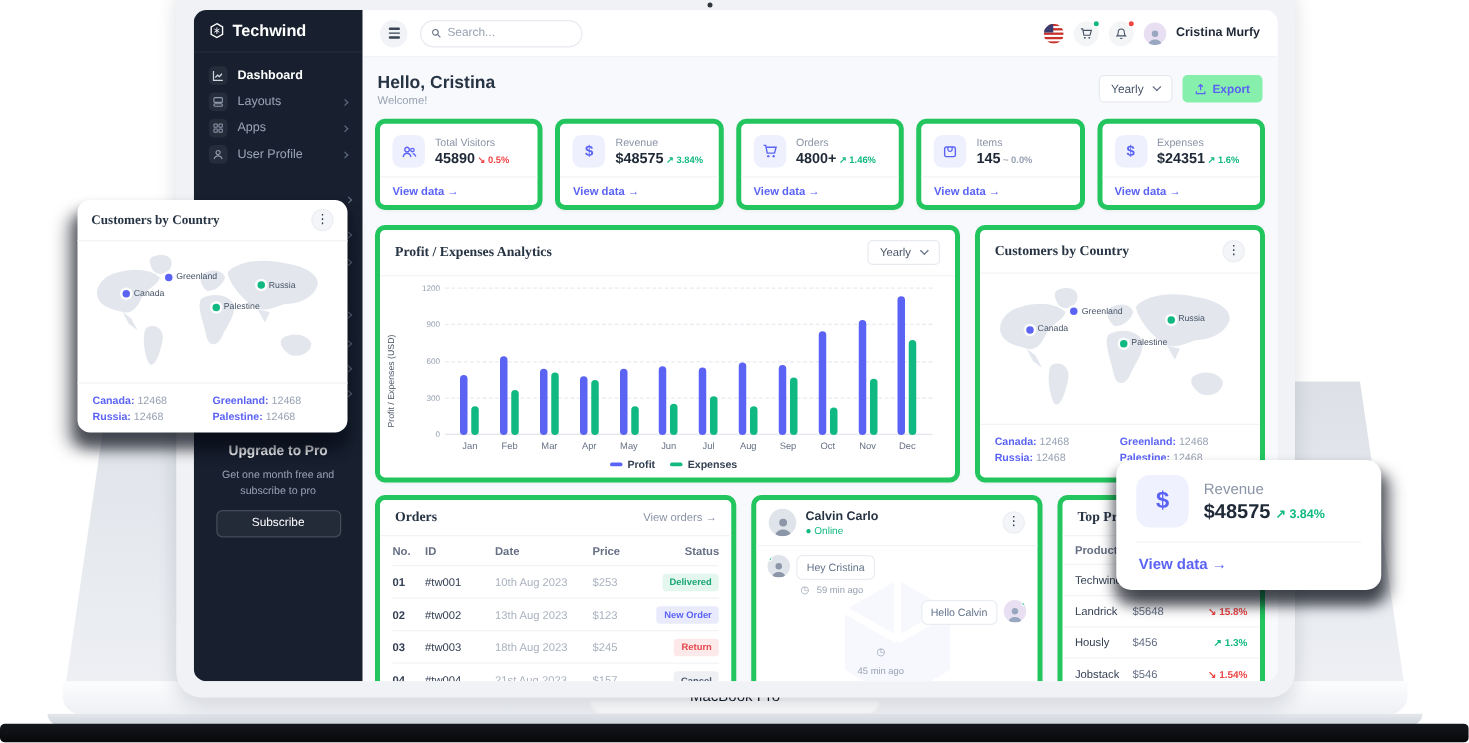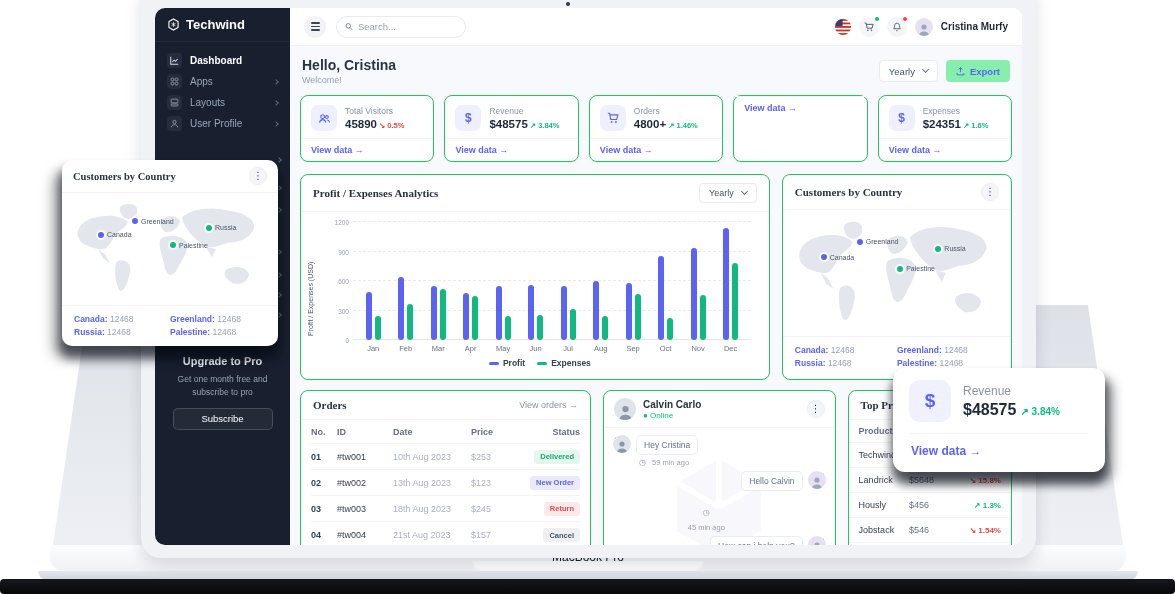--- a/index.html
+++ b/index.html
@@ -51,21 +51,21 @@
 
   .main{flex:1;background:#f8f9fc;padding:9px 10px;overflow:hidden;}
   .page-head{display:flex;align-items:center;margin:2px 2px 10px;}
   .greet{font-size:14px;font-weight:bold;color:#273444;}
   .welcome{font-size:9px;color:#98a2b3;margin-top:2px;}
   .head-actions{margin-left:auto;display:flex;gap:8px;align-items:center;}
   .select{display:flex;align-items:center;gap:8px;height:22px;padding:0 9px;background:#fff;border:1px solid #e7eaef;border-radius:4px;font-size:9.5px;color:#475467;cursor:pointer;}
   .caret-d{width:5px;height:5px;border-right:1.3px solid #667085;border-bottom:1.3px solid #667085;transform:rotate(45deg);margin-top:-3px;}
   .export{display:flex;align-items:center;gap:5px;height:22px;padding:0 10px;background:#86efac;color:#5b63f5;border:none;border-radius:4px;font-size:9.5px;font-weight:bold;font-family:inherit;cursor:pointer;}
 
-  .card{background:#fff;border:1px solid #22c55e;border-radius:8px;box-shadow:0 1px 2px rgba(16,24,40,0.04);}
+  .card{background:#fff;border:4px solid #22c55e;border-radius:8px;box-shadow:0 1px 2px rgba(16,24,40,0.04);}
   .stats{display:flex;gap:10px;margin-bottom:12px;}
   .stat{flex:1;min-width:0;}
   .stat-top{display:flex;gap:8px;padding:9px 10px 7px;align-items:center;}
   .chip{width:26px;height:26px;border-radius:7px;background:#eef0fe;color:#5b63f5;display:flex;align-items:center;justify-content:center;font-weight:bold;font-size:12px;flex:0 0 26px;}
   .s-label{font-size:8.5px;color:#8a94a6;margin-bottom:2px;white-space:nowrap;}
   .s-val{font-size:11.5px;font-weight:bold;color:#1f2937;white-space:nowrap;}
   .trend{font-size:7.5px;font-weight:bold;margin-left:2px;}
   .up{color:#10b981;} .down{color:#ee4545;} .flat{color:#98a2b3;}
   .s-view{border-top:1px solid #f1f3f6;padding:6px 10px;font-size:9px;font-weight:bold;color:#5b63f5;cursor:pointer;}
 
@@ -189,38 +189,38 @@
               <svg class="ic" width="9" height="9" viewBox="0 0 12 12">
                 <path d="M1 1v10h10" fill="none" stroke="#cfd7e3" stroke-width="1.4"></path>
                 <path d="M3 8l2.4-2.5 2 1.6L10 4" fill="none" stroke="#cfd7e3" stroke-width="1.4"></path>
               </svg>
             </span>
           <span>Dashboard</span>
         </div>
         <div class="nav-item">
           <span class="nicon">
               <svg class="ic" width="9" height="9" viewBox="0 0 12 12">
+                <rect x="1.5" y="1.5" width="9" height="5" rx="1" fill="none" stroke="#8f9aad" stroke-width="1.2"></rect>
+                <rect x="1.5" y="8" width="9" height="2.6" rx="1" fill="none" stroke="#8f9aad" stroke-width="1.2"></rect>
+              </svg>
+            </span>
+          <span>Layouts</span>
+          <span class="spacer"></span>
+            <span class="caret-r"></span>
+        </div>
+        <div class="nav-item">
+          <span class="nicon">
+              <svg class="ic" width="9" height="9" viewBox="0 0 12 12">
                 <rect x="1.5" y="1.5" width="3.6" height="3.6" rx="0.8" fill="none" stroke="#8f9aad" stroke-width="1.1"></rect>
                 <rect x="6.9" y="1.5" width="3.6" height="3.6" rx="0.8" fill="none" stroke="#8f9aad" stroke-width="1.1"></rect>
                 <rect x="1.5" y="6.9" width="3.6" height="3.6" rx="0.8" fill="none" stroke="#8f9aad" stroke-width="1.1"></rect>
                 <rect x="6.9" y="6.9" width="3.6" height="3.6" rx="0.8" fill="none" stroke="#8f9aad" stroke-width="1.1"></rect>
               </svg>
             </span>
           <span>Apps</span>
-          <span class="spacer"></span>
-            <span class="caret-r"></span>
-        </div>
-        <div class="nav-item">
-          <span class="nicon">
-              <svg class="ic" width="9" height="9" viewBox="0 0 12 12">
-                <rect x="1.5" y="1.5" width="9" height="5" rx="1" fill="none" stroke="#8f9aad" stroke-width="1.2"></rect>
-                <rect x="1.5" y="8" width="9" height="2.6" rx="1" fill="none" stroke="#8f9aad" stroke-width="1.2"></rect>
-              </svg>
-            </span>
-          <span>Layouts</span>
           <span class="spacer"></span>
             <span class="caret-r"></span>
         </div>
         <div class="nav-item">
           <span class="nicon">
               <svg class="ic" width="9" height="9" viewBox="0 0 12 12">
                 <circle cx="6" cy="4" r="2.2" fill="none" stroke="#8f9aad" stroke-width="1.2"></circle>
                 <path d="M1.8 11c0.6-2.4 2.2-3.4 4.2-3.4s3.6 1 4.2 3.4" fill="none" stroke="#8f9aad" stroke-width="1.2"></path>
               </svg>
             </span>
@@ -363,20 +363,32 @@
                   </svg>
                 </span>
               <div>
                   <div class="s-label">Orders</div>
               <div class="s-val"><span>4800+</span><span class="trend up">↗ 1.46%</span></div>
                 </div>
             </div>
             <div class="s-view">View data →</div>
           </div>
           <div class="card stat">
+            <div class="stat-top">
+              <span class="chip">
+                  <svg class="ic" width="12" height="12" viewBox="0 0 14 14">
+                    <rect x="2" y="3" width="10" height="9" rx="1.6" fill="none" stroke="#5b63f5" stroke-width="1.3"></rect>
+                    <path d="M5 3v2.2a2 2 0 004 0V3" fill="none" stroke="#5b63f5" stroke-width="1.2"></path>
+                  </svg>
+                </span>
+              <div>
+                  <div class="s-label">Items</div>
+              <div class="s-val"><span>145</span><span class="trend flat">~ 0.0%</span></div>
+                </div>
+            </div>
             <div class="s-view">View data →</div>
           </div>
           <div class="card stat">
             <div class="stat-top">
               <span class="chip">$</span>
               <div>
                   <div class="s-label">Expenses</div>
               <div class="s-val"><span>$24351</span><span class="trend up">↗ 1.6%</span></div>
                 </div>
             </div>

